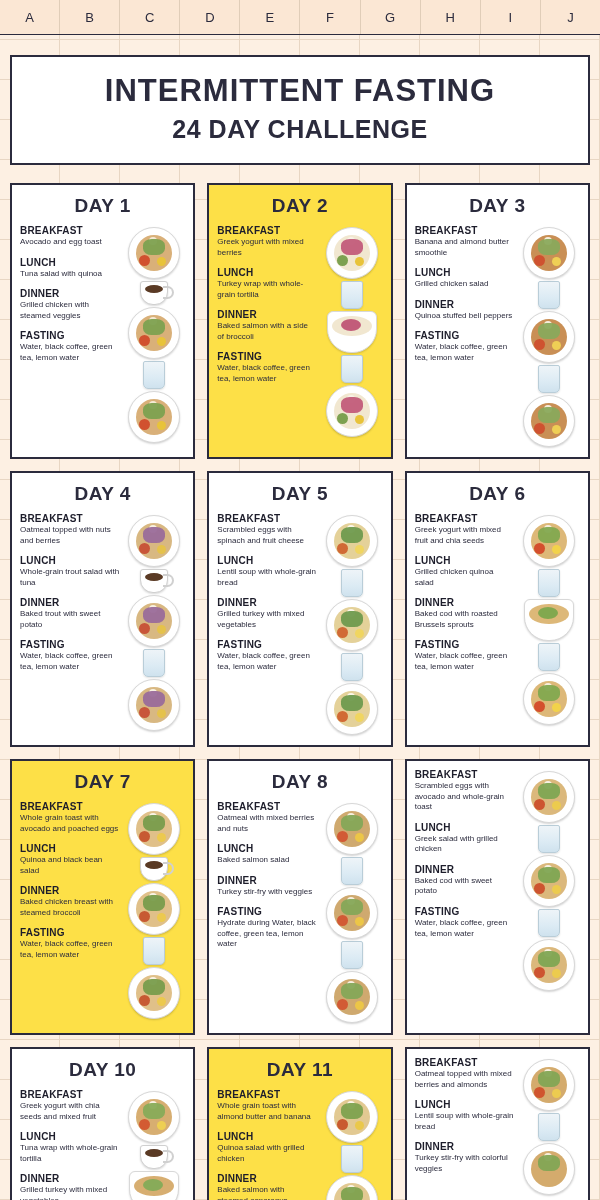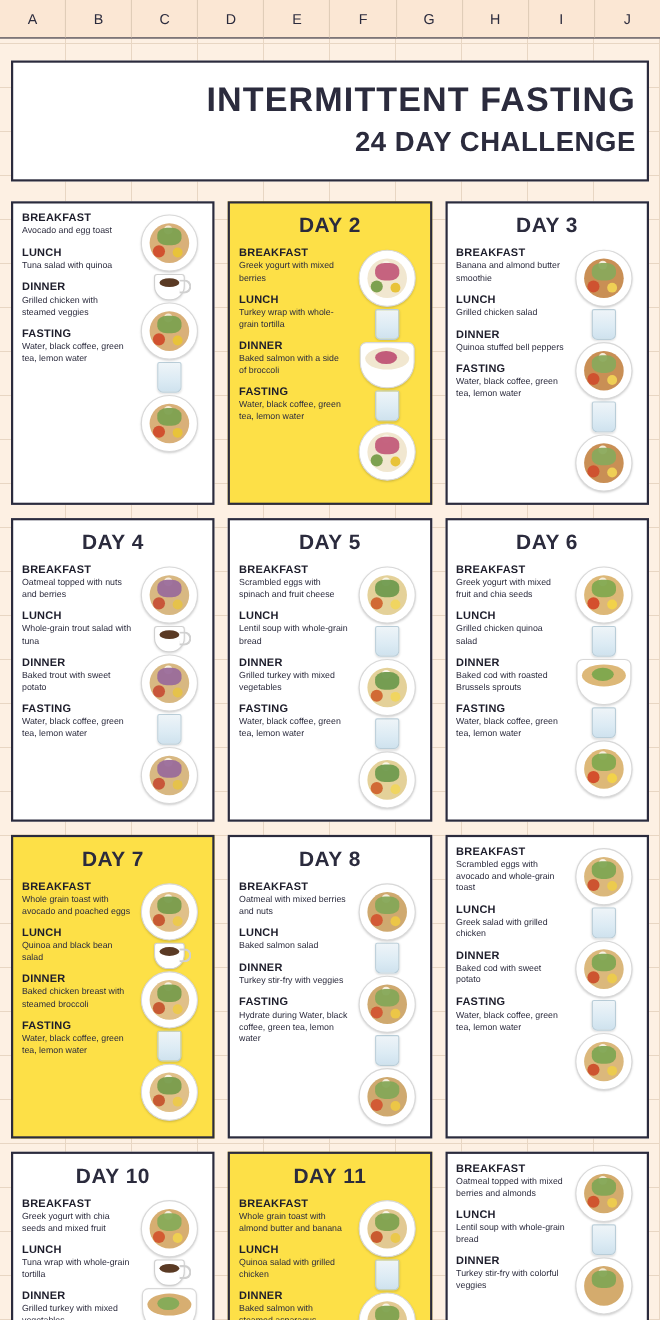--- a/index.html
+++ b/index.html
@@ -51,21 +51,21 @@
     padding: 0 10px;
     box-sizing: border-box;
   }
 
   
   #title-card {
     margin: 20px 0 18px 0;
     background: #ffffff;
     border: 2px solid #2b2b3d;
     padding: 16px 10px 18px 10px;
-    text-align: right;
+    text-align: center;
   }
   #title-card .line1 {
     font-size: 31px;
     font-weight: bold;
     letter-spacing: 1px;
     color: #2b2b3d;
     line-height: 1.15;
   }
   #title-card .line2 {
     font-size: 25px;
@@ -244,20 +244,21 @@
 <div id="content">
 
   <div id="title-card">
     <div class="line1">INTERMITTENT FASTING</div>
     <div class="line2">24 DAY CHALLENGE</div>
   </div>
 
   <div id="days-grid">
       <div class="day-row" id="day-row-0">
         <div class="day-card">
+          <div class="day-title">DAY 1</div>
           <div class="day-body">
             <div class="meals">
               <div class="meal">
                 <div class="label">BREAKFAST</div>
                 <div class="desc">Avocado and egg toast</div>
               </div>
               <div class="meal">
                 <div class="label">LUNCH</div>
                 <div class="desc">Tuna salad with quinoa</div>
               </div>

